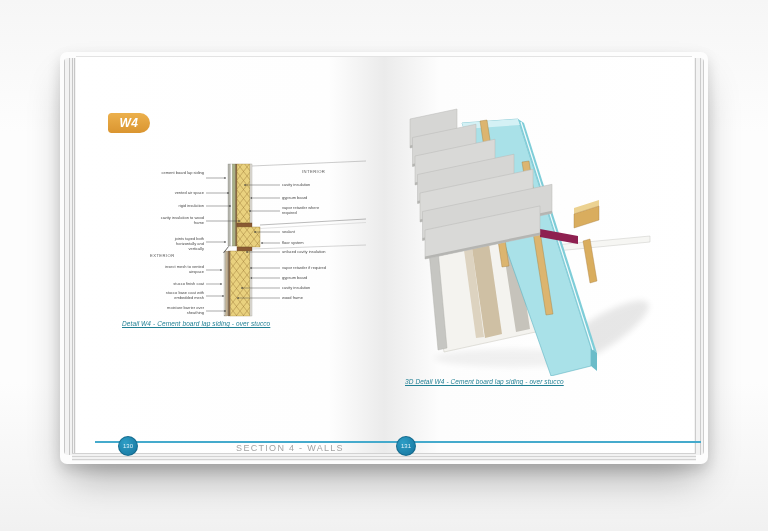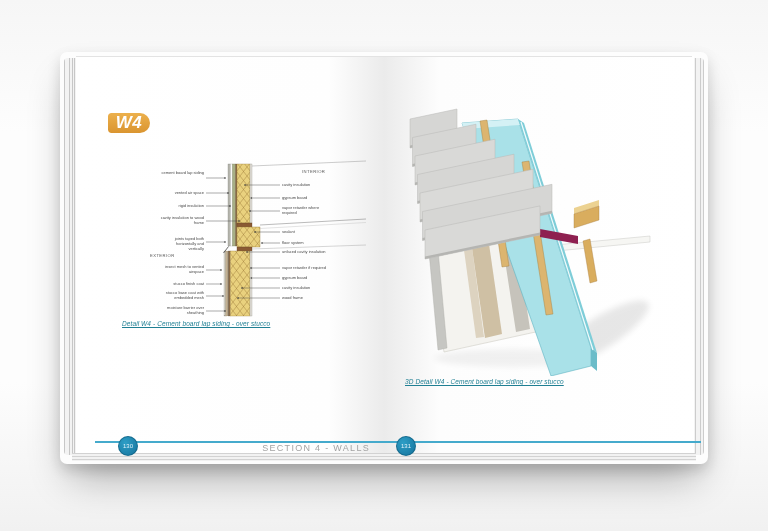--- a/index.html
+++ b/index.html
@@ -17,42 +17,42 @@
   .edge-bottom{position:absolute;left:12px;right:12px;bottom:3px;height:8px;
         background:repeating-linear-gradient(to bottom,#d2d2d2 0px,#d2d2d2 .9px,#f2f2f2 .9px,#f2f2f2 3px);}
   .page-left{position:absolute;left:16px;top:4px;width:308px;bottom:11px;
         background:linear-gradient(to right,#ffffff 0%,#fefefe 82%,#ebebeb 100%);}
   .page-right{position:absolute;left:324px;top:4px;width:310px;bottom:11px;
         background:linear-gradient(to left,#ffffff 0%,#fdfdfd 82%,#ebebeb 100%);}
   .page-top-line{position:absolute;left:16px;right:16px;top:4px;height:1px;background:#e3e3e3;}
 
   
   .badge{position:absolute;left:48px;top:61px;width:42px;height:20px;background:linear-gradient(180deg,#ecb04c,#da9530);
-        border-radius:4px 11px 11px 4px;color:#ffffff;font-weight:bold;font-style:italic;font-size:17px;
+        border-radius:4px 11px 11px 4px;color:#ffffff;font-weight:bold;font-style:italic;font-size:12px;
         display:flex;align-items:center;justify-content:center;letter-spacing:.5px;}
   .title{position:absolute;left:60px;top:80px;width:230px;font-size:7.5px;letter-spacing:.35px;color:#6e6e6e;
         text-decoration:underline;font-weight:bold;}
 
   
   .diagram{position:absolute;left:54px;top:106px;width:256px;height:162px;}
   .diagram svg{position:absolute;left:0;top:0;}
   .lbl{position:absolute;font-size:4px;line-height:4.8px;color:#4a4a4a;}
   .lbl-l{text-align:right;width:44px;left:46px;}
   .lbl-r{text-align:left;width:52px;left:168px;}
   .zone{letter-spacing:.4px;color:#5a5a5a;font-size:4.2px;}
   .caption{position:absolute;font-size:6.5px;font-style:italic;color:#1f7f93;text-decoration:underline;letter-spacing:.1px;}
   .cap-left{left:62px;top:268px;width:220px;}
   .cap-right{left:345px;top:326px;width:240px;}
 
   
   .d3{position:absolute;left:334px;top:14px;width:266px;height:310px;}
 
   
   .footer-line{position:absolute;left:35px;top:389px;width:606px;height:1.5px;background:#45aacc;}
-  .section-label{position:absolute;left:150px;top:391px;width:160px;text-align:right;font-size:9px;
+  .section-label{position:absolute;left:150px;top:391px;width:160px;text-align:center;font-size:9px;
         letter-spacing:1.3px;color:#a3a3a3;}
   .page-circle{position:absolute;width:20px;height:20px;border-radius:50%;top:384px;
         background:radial-gradient(circle at 35% 32%,#2d9ec6,#16739c);border:1px solid rgba(13,90,122,.6);
         box-sizing:border-box;color:#dff2fa;font-size:6px;display:flex;align-items:center;justify-content:center;}
   .pc-left{left:58px;}
   .pc-right{left:336px;}
 </style>
 </head>
 <body>
 

